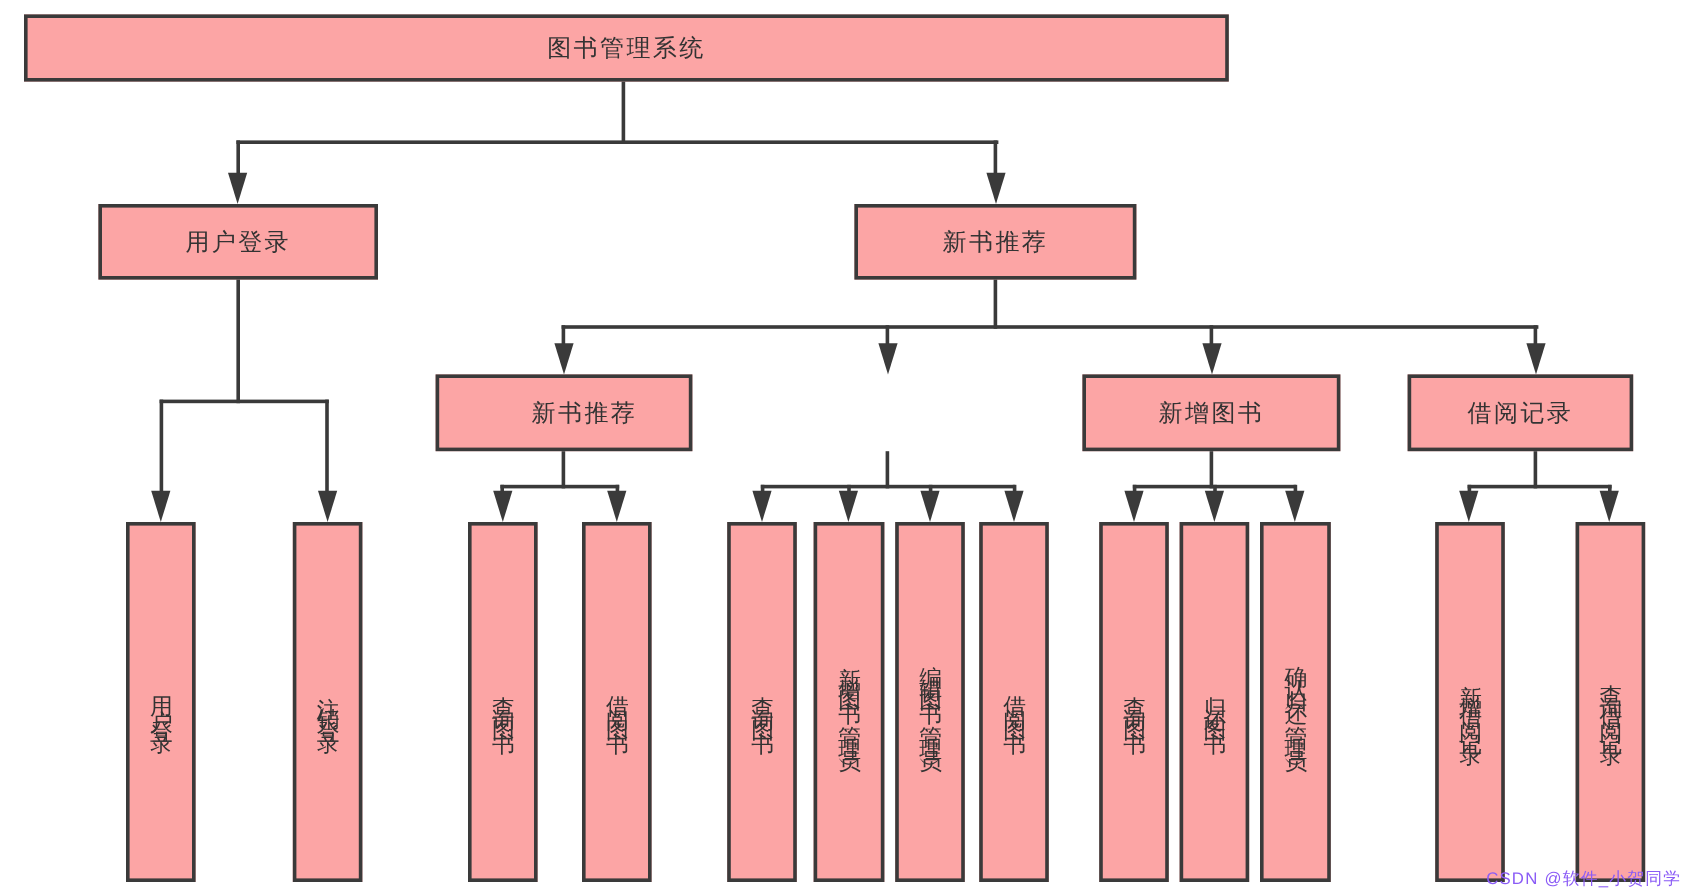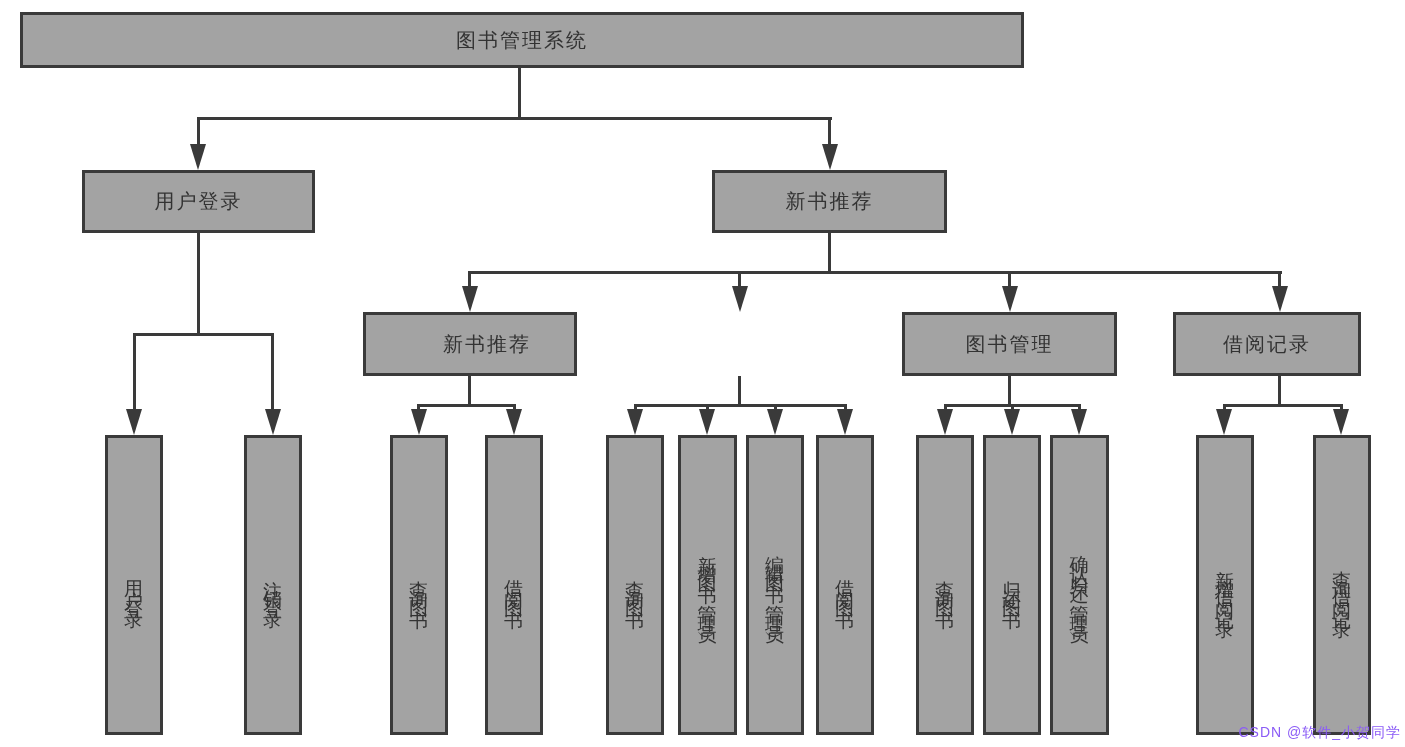--- a/index.html
+++ b/index.html
@@ -6,21 +6,21 @@
   .stage {
     position: relative;
     width: 1405px;
     height: 747px;
     background: #ffffff;
     font-family: "Liberation Sans", "DejaVu Sans", sans-serif;
     overflow: hidden;
   }
   .node {
     position: absolute;
-    background: #a3a3a3;
+    background: #fca5a5;
     border: 3px solid #3a3a3a;
     box-sizing: border-box;
     display: flex;
     align-items: center;
     justify-content: center;
     font-size: 20px;
     color: #333333;
     letter-spacing: 2px;
     white-space: nowrap;
     text-align: right;
@@ -78,21 +78,21 @@
   <div class="vline" style="left:468px; top:271px; height:20px;"></div>
   <div class="vline" style="left:738px; top:271px; height:20px;"></div>
   <div class="vline" style="left:1008px; top:271px; height:20px;"></div>
   <div class="vline" style="left:1278px; top:271px; height:20px;"></div>
   <div class="arrow" style="left:462px; top:286px;"></div>
   <div class="arrow" style="left:732px; top:286px;"></div>
   <div class="arrow" style="left:1002px; top:286px;"></div>
   <div class="arrow" style="left:1272px; top:286px;"></div>
 
   <div class="node" style="left:363px; top:312px; width:214px; height:64px;padding-left:34px;">新书推荐</div>
-  <div class="node" style="left:902px; top:312px; width:215px; height:64px;">图书管理</div>
+  <div class="node" style="left:902px; top:312px; width:215px; height:64px;">新增图书</div>
   <div class="node" style="left:1173px; top:312px; width:188px; height:64px;">借阅记录</div>
 
   <div class="vline" style="left:197px; top:233px; height:103px;"></div>
   <div class="hline" style="left:133px; top:333px; width:141px;"></div>
   <div class="vline" style="left:133px; top:333px; height:80px;"></div>
   <div class="vline" style="left:271px; top:333px; height:80px;"></div>
   <div class="arrow" style="left:126px; top:409px;"></div>
   <div class="arrow" style="left:265px; top:409px;"></div>
 
   <div class="vline" style="left:468px; top:376px; height:31px;"></div>

